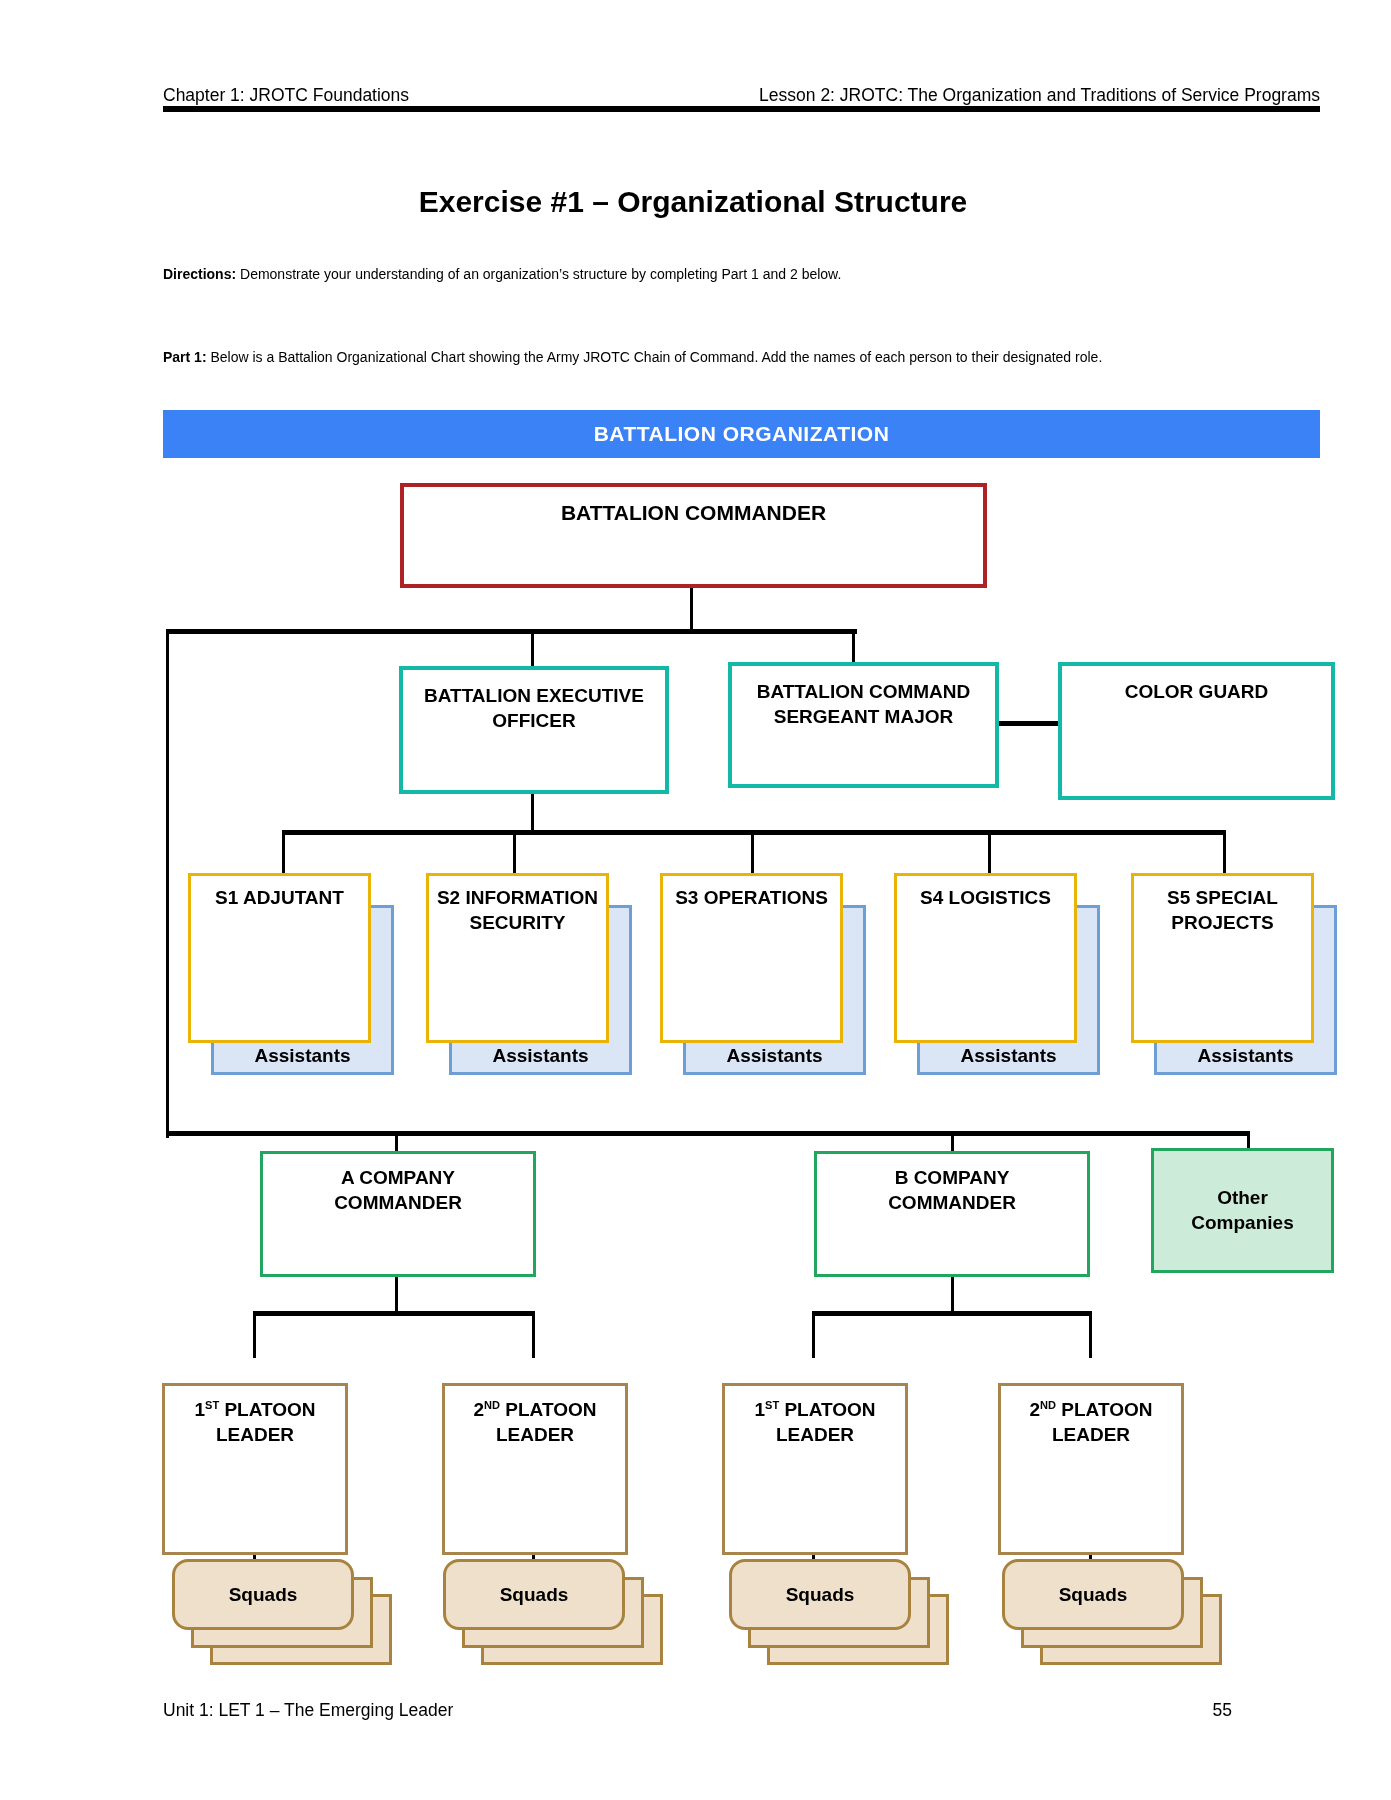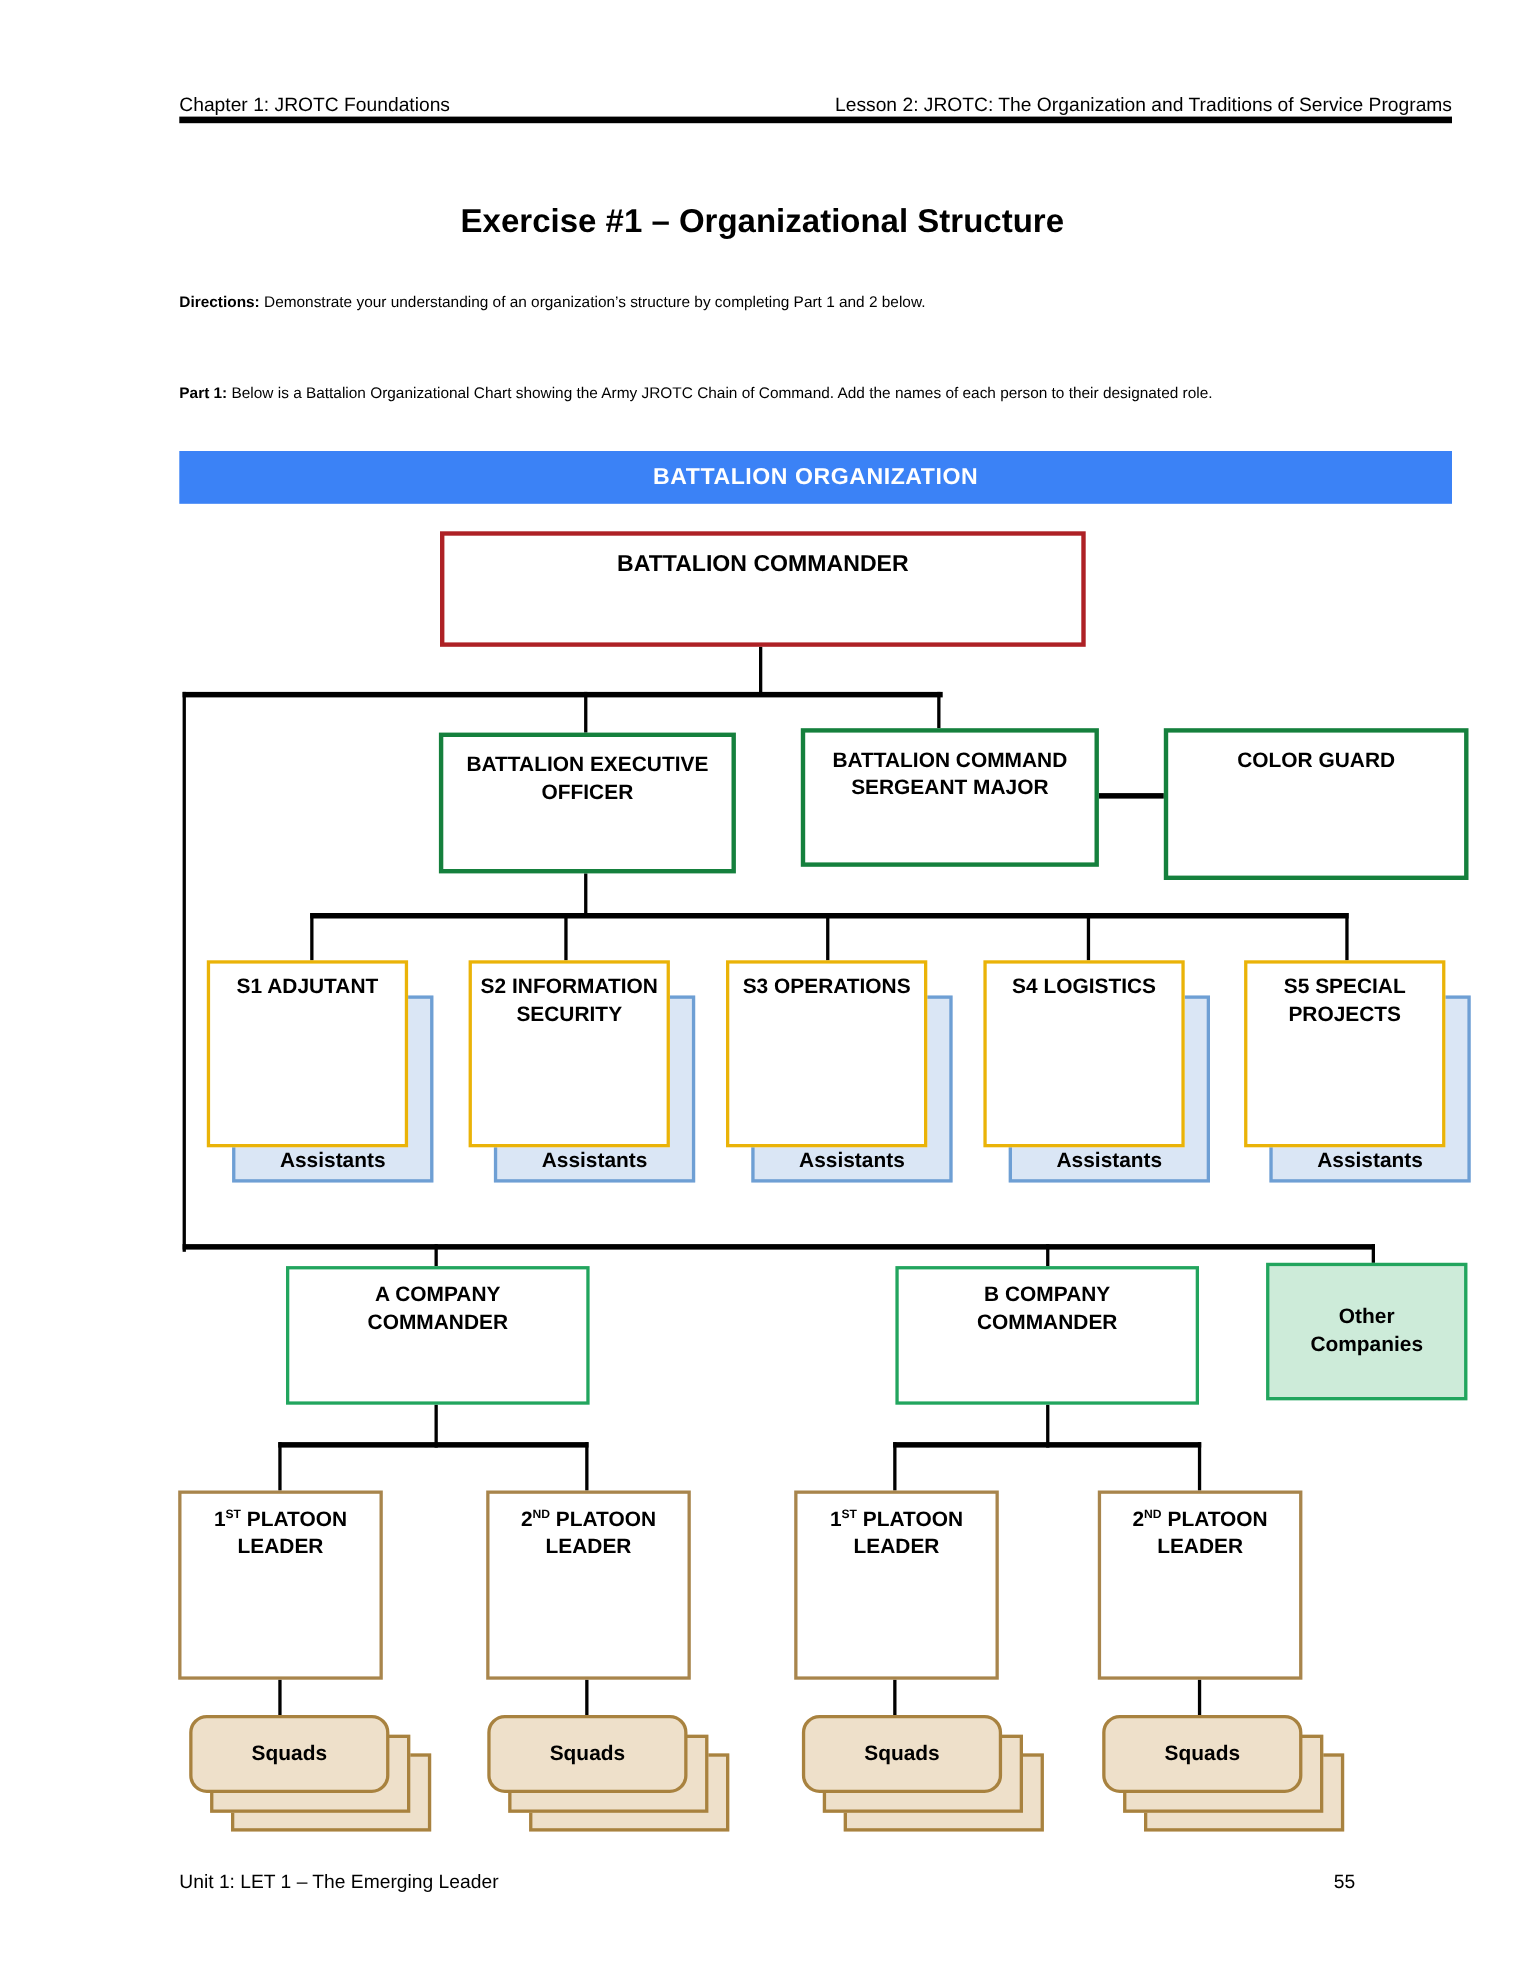--- a/index.html
+++ b/index.html
@@ -14,36 +14,36 @@
   .title { position:absolute; left:163px; top:185px; width:1060px; text-align:center;
            font-size:30px; font-weight:bold; }
   .para { position:absolute; left:163px; width:1040px; font-size:14px; line-height:1.45; }
   .banner { position:absolute; left:163px; top:410px; width:1157px; height:48px; background:#3b82f6;
             color:#ffffff; font-weight:bold; font-size:21px; letter-spacing:0.5px;
             display:flex; align-items:center; justify-content:center; }
   .box { position:absolute; box-sizing:border-box; background:#fff; text-align:center;
          font-weight:bold; white-space:pre-line; line-height:1.3; font-size:19px; }
   .commander { left:400px; top:483px; width:587px; height:105px; border:4px solid #AE2125;
                padding-top:12px; font-size:21px; }
-  .orange { border:4px solid #15803d; padding-top:14px; }
+  .orange { border:4px solid #14b8a6; padding-top:14px; }
   .beo { left:399px; top:666px; width:270px; height:128px; }
   .bcsm { left:728px; top:662px; width:271px; height:126px; }
   .colorguard { left:1058px; top:662px; width:277px; height:138px; }
   .staff-box { width:183px; height:170px; top:873px; border:3px solid #eab308;
                padding-top:10px; z-index:3; }
   .staff-shadow { position:absolute; box-sizing:border-box; width:183px; height:170px; top:905px;
                   background:#DAE6F5; border:3px solid #6E9FD4; z-index:2; }
   .assist-label { position:absolute; bottom:5px; left:0; width:100%; text-align:center;
                   font-weight:bold; font-size:19px; }
   .green { border:3px solid #22A55E; }
   .companyA { left:260px; top:1151px; width:276px; height:126px; padding-top:12px; }
   .companyB { left:814px; top:1151px; width:276px; height:126px; padding-top:12px; }
   .other { left:1151px; top:1148px; width:183px; height:125px; background:#CDEBD9;
            display:flex; align-items:center; justify-content:center; padding-top:0; }
-  .platoon { width:186px; height:172px; top:1355px; border:3px solid #A8854C; padding-top:12px; }
+  .platoon { width:186px; height:172px; top:1383px; border:3px solid #A8854C; padding-top:12px; }
   .platoon sup { font-size:0.58em; vertical-align:super; }
   .sq { position:absolute; box-sizing:border-box; width:182px; height:71px;
         background:#EEE0CA; border:3px solid #A8823F; }
   .sq-main { z-index:3; display:flex; align-items:center; justify-content:center;
              font-weight:bold; font-size:19px;border-radius:16px; }
   .sq-e1 { z-index:2; }
   .sq-e2 { z-index:1; }
   .line { position:absolute; background:#000000; z-index:0; }
   .footer { position:absolute; top:1700px; font-size:17.5px; }
   .footer-left { left:163px; }

